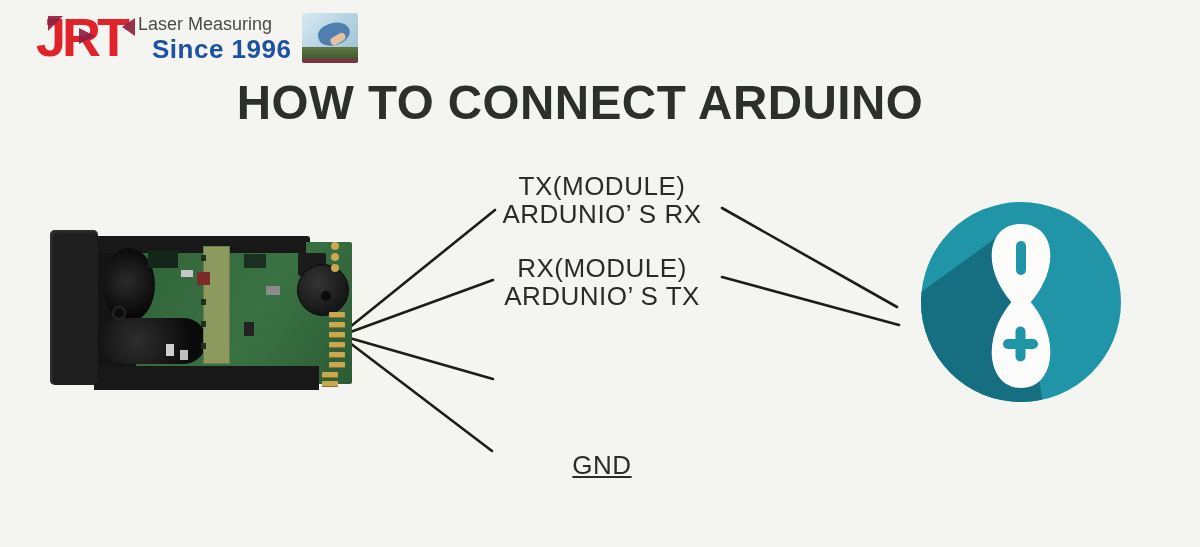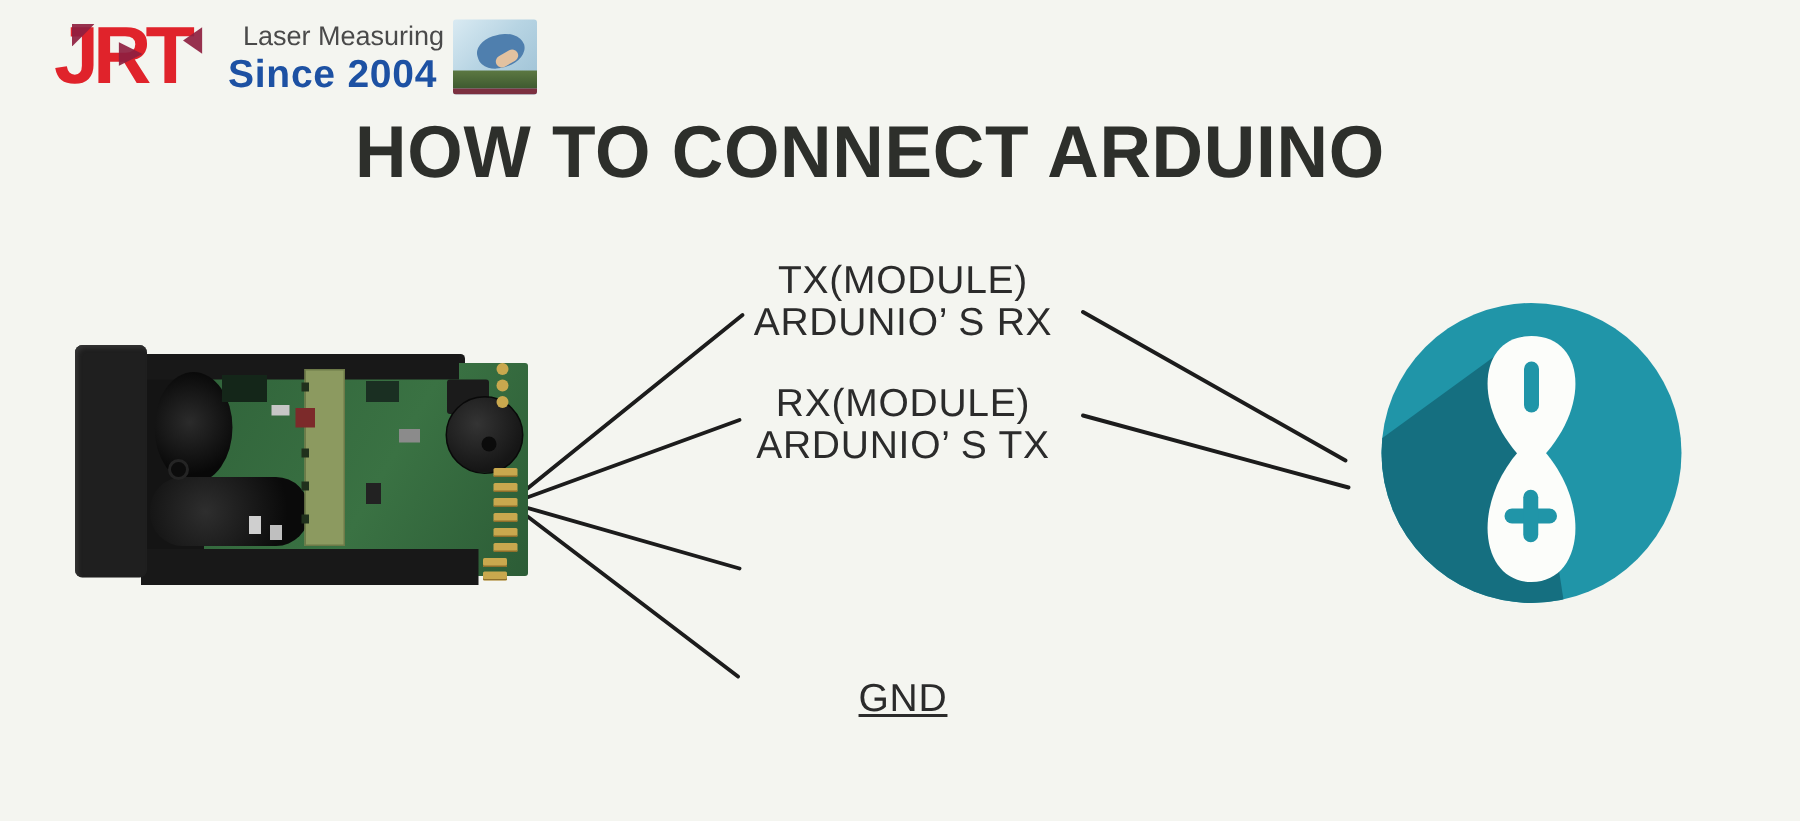--- a/index.html
+++ b/index.html
@@ -14,21 +14,21 @@
   .logo-wrap { position:absolute; left:34px; top:6px; width:330px; height:62px; }
   .brand {
     position:absolute; left:2px; top:2px;
     font-size:54px; font-weight:900; letter-spacing:-4px;
     color:#e0232b; line-height:58px;
   }
   .brand-tri { position:absolute; background:#8e2040; opacity:.92; }
   .tri1 { left:14px; top:10px; width:15px; height:15px; clip-path:polygon(0 0,100% 0,0 100%); }
   .tri2 { left:45px; top:22px; width:16px; height:16px; clip-path:polygon(0 0,100% 50%,0 100%); }
   .tri3 { left:88px; top:12px; width:13px; height:18px; clip-path:polygon(100% 0,100% 100%,0 50%); }
-  .tagline { position:absolute; left:128px; top:8px; font-size:18px; color:#4a4a4a; letter-spacing:0; white-space:nowrap; }
+  .tagline { position:absolute; left:104px; top:8px; font-size:18px; color:#4a4a4a; letter-spacing:0; white-space:nowrap; }
   .since   { position:absolute; left:118px; top:28px; font-size:26px; font-weight:bold; color:#1d51a3; letter-spacing:0.5px; white-space:nowrap; }
   .thumb {
     position:absolute; left:268px; top:7px; width:56px; height:50px;
     background:linear-gradient(135deg,#d9eaf2 0%,#b7d4e3 45%,#9cc0d4 100%);
     overflow:hidden; border-radius:2px;
   }
   .thumb .hand { position:absolute; left:16px; top:10px; width:32px; height:22px; background:#4f7fae; border-radius:45% 55% 50% 50%; transform:rotate(-18deg); }
   .thumb .finger { position:absolute; left:28px; top:22px; width:16px; height:8px; background:#e3c2a0; border-radius:4px; transform:rotate(-30deg); }
   .thumb .pcb { position:absolute; left:0; bottom:4px; width:56px; height:12px; background:linear-gradient(#5c7842,#3e5a30); }
   .thumb .redbar { position:absolute; left:0; bottom:0; width:56px; height:4px; background:#7c3040; }
@@ -81,21 +81,21 @@
 <body>
 
 <div id="stage">
 
   <div class="logo-wrap">
     <div class="brand">JRT</div>
     <span class="brand-tri tri1"></span>
     <span class="brand-tri tri2"></span>
     <span class="brand-tri tri3"></span>
     <div class="tagline">Laser Measuring</div>
-    <div class="since">Since 2004</div>
+    <div class="since">Since 1996</div>
     <div class="thumb">
       <span class="hand"></span>
       <span class="finger"></span>
       <span class="pcb"></span>
       <span class="redbar"></span>
     </div>
   </div>
 
   <div class="page-title">HOW TO CONNECT ARDUINO</div>
 

